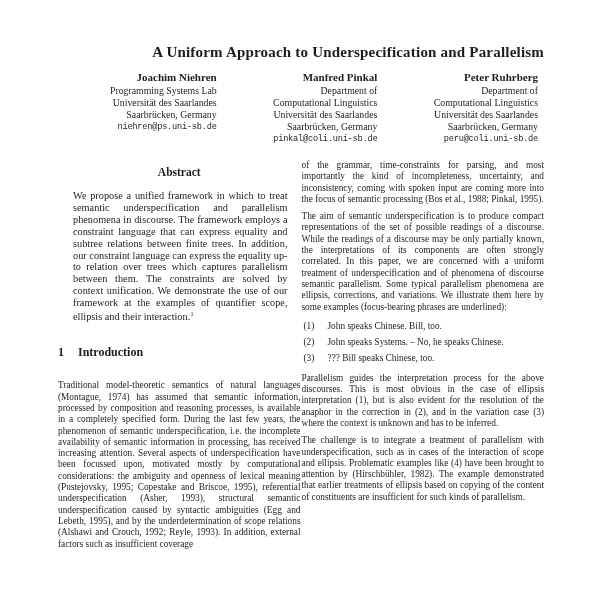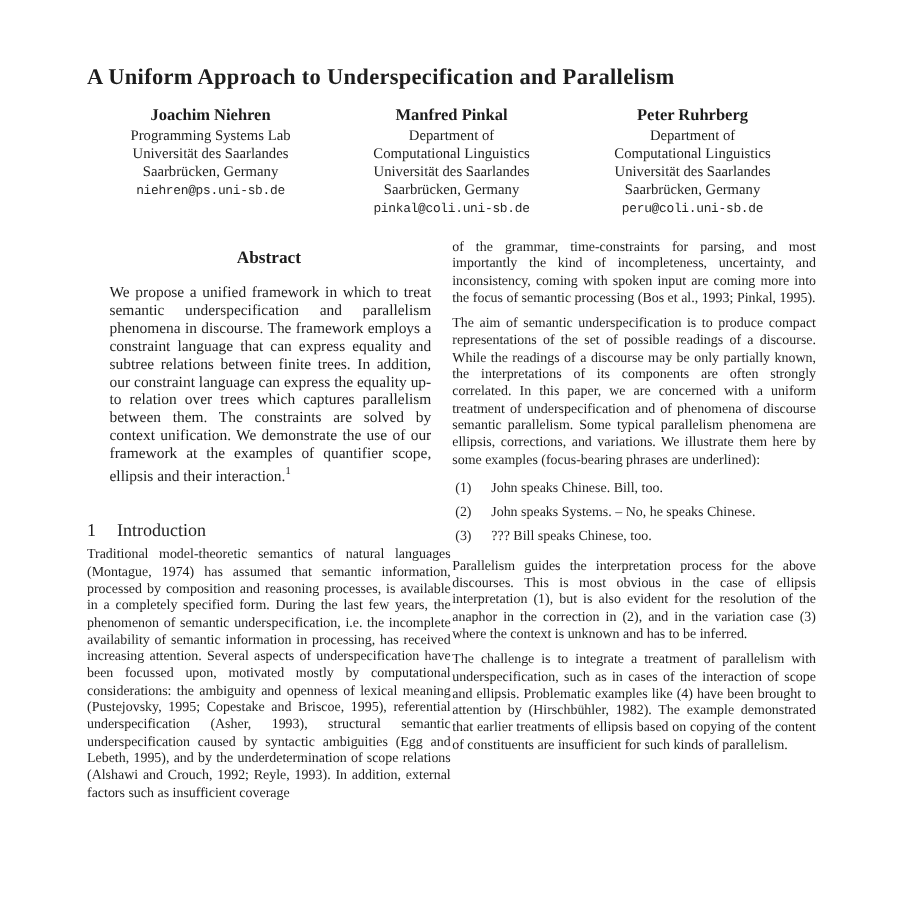--- a/index.html
+++ b/index.html
@@ -15,33 +15,34 @@
     color: #1d1d1d;
     font-family: "Liberation Serif", "DejaVu Serif", serif;
     overflow: hidden;
     filter: blur(0.25px);
     box-sizing: border-box;
     padding: 44px 56px 0 58px;
   }
   .title {
     font-size: 15px;
     font-weight: bold;
-    text-align: left;
+    text-align: right;
     margin: 0 0 10px 0;
     letter-spacing: 0.2px;
   }
   .authors {
     display: flex;
     justify-content: space-between;
     text-align: center;
     margin: 0 2px 14px 2px;
   }
   .author {
     flex: 1;
     padding: 0 4px;
+    text-align: right;
   }
   .author-name {
     font-size: 11px;
     font-weight: bold;
     margin-bottom: 2px;
   }
   .affil-line {
     font-size: 9.8px;
     line-height: 12px;
   }
@@ -70,22 +71,22 @@
     line-height: 11.9px;
     text-align: justify;
     margin: 0 13px 0 15px;
     hyphens: auto;
   }
   .abstract-text sup {
     font-size: 7px;
   }
   .section-heading {
     font-size: 12px;
-    font-weight: normal;
-    margin: 22px 0 4px 0;
+    font-weight: bold;
+    margin: 22px 0 20px 0;
   }
   .section-heading .sec-num {
     display: inline-block;
     width: 20px;
   }
   .body-par {
     font-size: 9.3px;
     line-height: 11.3px;
     text-align: justify;
     margin: 0 0 6px 0;
@@ -148,21 +149,21 @@
     <div class="col col-left">
       <h2 class="abstract-heading">Abstract</h2>
       <p class="abstract-text"><span>We propose a unified framework in which to treat semantic underspecification and parallelism phenomena in discourse. The framework employs a constraint language that can express equality and subtree relations between finite trees. In addition, our constraint language can express the equality up-to relation over trees which captures parallelism between them. The constraints are solved by context unification. We demonstrate the use of our framework at the examples of quantifier scope, ellipsis and their interaction.</span><sup>1</sup></p>
 
       <h2 class="section-heading"><span class="sec-num">1</span><span>Introduction</span></h2>
 
       <p class="body-par">Traditional model-theoretic semantics of natural languages (Montague, 1974) has assumed that semantic information, processed by composition and reasoning processes, is available in a completely specified form. During the last few years, the phenomenon of semantic underspecification, i.e. the incomplete availability of semantic information in processing, has received increasing attention. Several aspects of underspecification have been focussed upon, motivated mostly by computational considerations: the ambiguity and openness of lexical meaning (Pustejovsky, 1995; Copestake and Briscoe, 1995), referential underspecification (Asher, 1993), structural semantic underspecification caused by syntactic ambiguities (Egg and Lebeth, 1995), and by the underdetermination of scope relations (Alshawi and Crouch, 1992; Reyle, 1993). In addition, external factors such as insufficient coverage</p>
     </div>
 
     <div class="col col-right">
-      <p class="body-par">of the grammar, time-constraints for parsing, and most importantly the kind of incompleteness, uncertainty, and inconsistency, coming with spoken input are coming more into the focus of semantic processing (Bos et al., 1993; Pinkal, 1995).</p>
+      <p class="body-par">of the grammar, time-constraints for parsing, and most importantly the kind of incompleteness, uncertainty, and inconsistency, coming with spoken input are coming more into the focus of semantic processing (Bos et al., 1988; Pinkal, 1995).</p>
       <p class="body-par">The aim of semantic underspecification is to produce compact representations of the set of possible readings of a discourse. While the readings of a discourse may be only partially known, the interpretations of its components are often strongly correlated. In this paper, we are concerned with a uniform treatment of underspecification and of phenomena of discourse semantic parallelism. Some typical parallelism phenomena are ellipsis, corrections, and variations. We illustrate them here by some examples (focus-bearing phrases are underlined):</p>
 
       <div class="examples">
         <div class="example">
           <span class="ex-num">(1)</span>
           <span class="ex-text"><span>John speaks Chinese. </span><span class="u">Bill</span><span>, too.</span></span>
         </div>
         <div class="example">
           <span class="ex-num">(2)</span>
           <span class="ex-text"><span>John speaks Systems. – No, he speaks </span><span class="u">Chinese</span><span>.</span></span>

